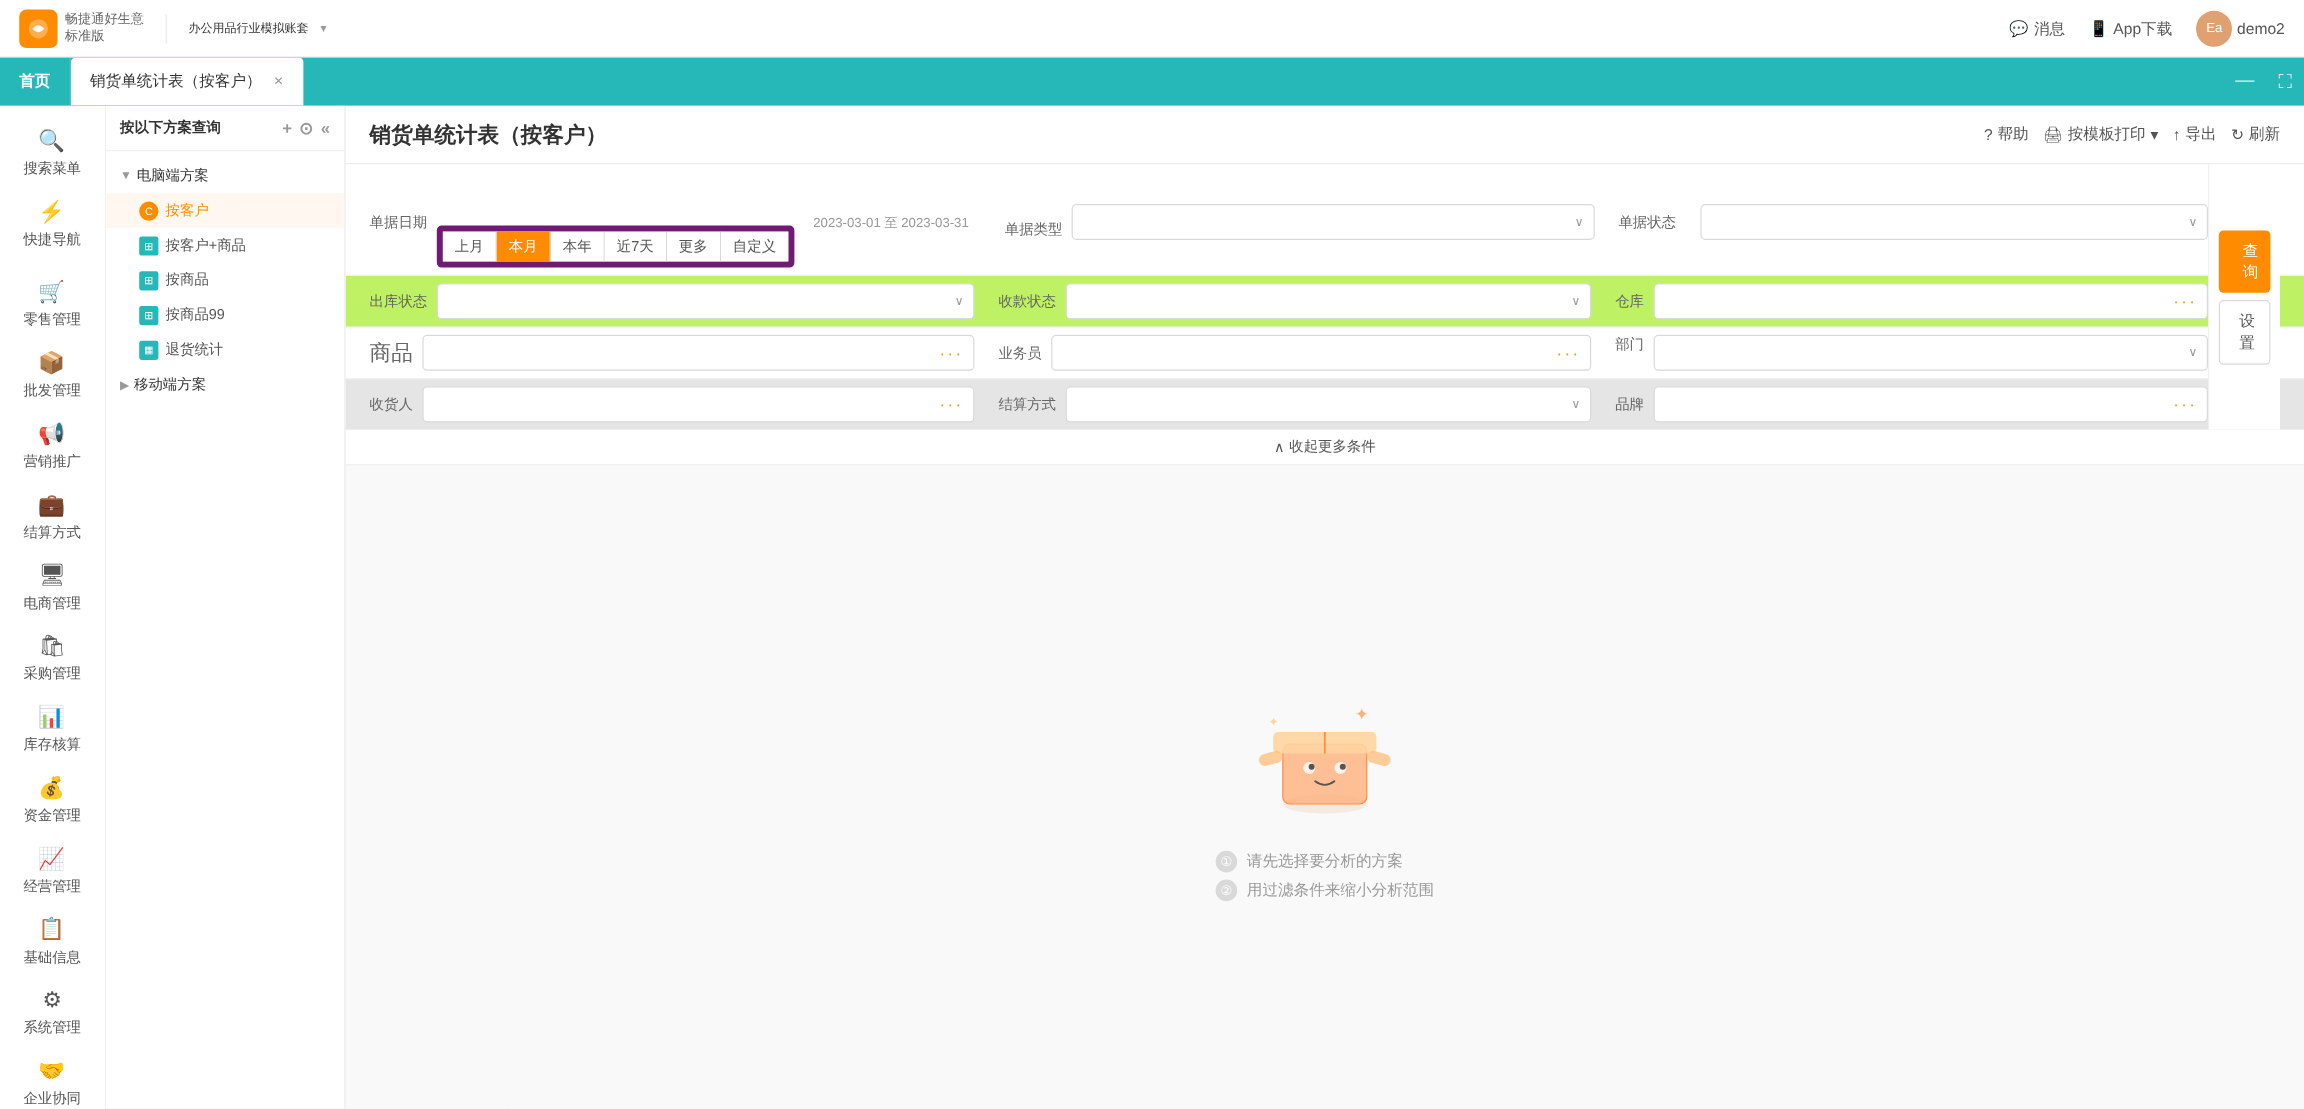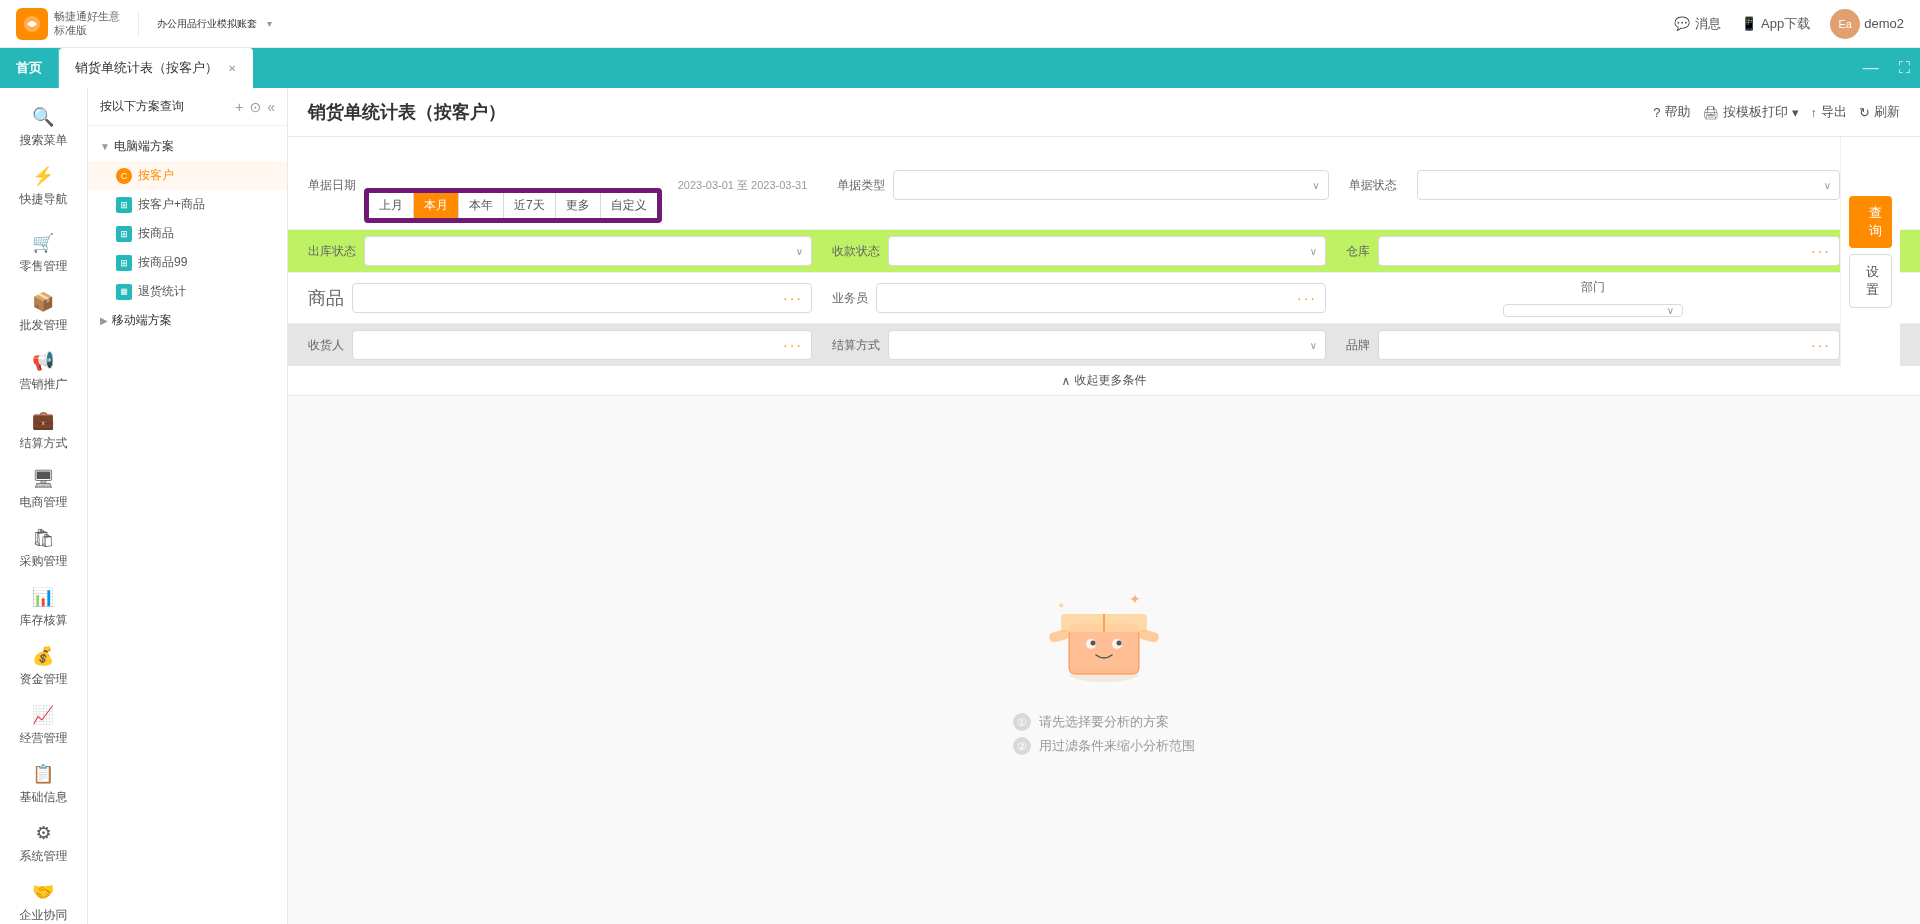--- a/index.html
+++ b/index.html
@@ -34,21 +34,21 @@
     .sidebar { width: 88px; background: #fff; border-right: 1px solid #e8e8e8; display: flex; flex-direction: column; align-items: center; padding-top: 10px; flex-shrink: 0; overflow-y: auto; }
     .sidebar-item { width: 100%; display: flex; flex-direction: column; align-items: center; padding: 8px 4px; cursor: pointer; color: #555; font-size: 12px; gap: 4px; transition: background 0.2s; }
     .sidebar-item .icon { font-size: 18px; }
     .sidebar-divider { width: 60%; height: 1px; background: #e8e8e8; margin: 4px 0; }
 
     
     .content-panel { flex: 1; display: flex; overflow: hidden; }
 
     
     .scheme-panel { width: 200px; background: #fff; border-right: 1px solid #e8e8e8; flex-shrink: 0; display: flex; flex-direction: column; }
-    .scheme-header { padding: 10px 12px; font-size: 12px; color: #333; font-weight: normal; display: flex; align-items: center; justify-content: space-between; border-bottom: 1px solid #f0f0f0; }
+    .scheme-header { padding: 10px 12px; font-size: 12px; color: #333; font-weight: bold; display: flex; align-items: center; justify-content: space-between; border-bottom: 1px solid #f0f0f0; }
     .scheme-actions { display: flex; gap: 6px; }
     .scheme-action-btn { color: #999; cursor: pointer; font-size: 14px; }
     .scheme-tree { flex: 1; overflow-y: auto; padding: 6px 0; }
     .tree-group { }
     .tree-group-header { display: flex; align-items: center; padding: 6px 12px; cursor: pointer; color: #333; font-size: 12px; gap: 4px; }
     .tree-arrow { font-size: 10px; color: #999; }
     .tree-item { display: flex; align-items: center; padding: 6px 12px 6px 28px; cursor: pointer; color: #555; font-size: 12px; gap: 6px; }
     .tree-item.active { color: #ff8c00; background: #fff7f0; }
     .tree-item-icon { width: 16px; height: 16px; border-radius: 50%; background: #ff8c00; display: flex; align-items: center; justify-content: center; color: #fff; font-size: 9px; flex-shrink: 0; }
     .tree-item-icon.gray { background: #bbb; }
@@ -281,21 +281,21 @@
                 <button class="date-btn">上月</button>
                 <button class="date-btn active">本月</button>
                 <button class="date-btn">本年</button>
                 <button class="date-btn">近7天</button>
                 <button class="date-btn">更多</button>
                 <button class="date-btn">自定义</button>
               </div>
               <span class="date-range">2023-03-01 至 2023-03-31</span>
             </div>
 
-            <div style="display:flex; align-items:center; gap:8px; padding:0 10px;">
+            <div style="display:flex; align-items:flex-end; gap:8px; padding:0 10px;">
               <span style="color:#666; font-size:12px; flex-shrink:0;">单据类型</span>
               <div class="filter-select">
                 <span></span>
                 <span class="filter-select-arrow">∨</span>
               </div>
             </div>
 
             <div style="display:flex; align-items:center; gap:20px; padding:0 10px;">
               <span style="color:#666; font-size:12px; flex-shrink:0;">单据状态</span>
               <div class="filter-select">
@@ -337,21 +337,21 @@
                 <span class="filter-select-dots">···</span>
               </div>
             </div>
             <div style="display:flex; align-items:center; gap:8px; padding:0 10px;">
               <span style="color:#666; font-size:12px; flex-shrink:0;">业务员</span>
               <div class="filter-select">
                 <span></span>
                 <span class="filter-select-dots">···</span>
               </div>
             </div>
-            <div style="display:flex; align-items:center; gap:8px; padding:0 10px;flex-direction:column;">
+            <div style="display:flex; gap:8px; padding:0 10px;">
               <span style="color:#666; font-size:12px; flex-shrink:0;">部门</span>
               <div class="filter-select">
                 <span></span>
                 <span class="filter-select-arrow">∨</span>
               </div>
             </div>
           </div>
 
           <div style="display:grid; grid-template-columns:1fr 1fr 1fr; gap:0; padding:6px 70px 6px 20px; background:#e5e5e5;">
             <div style="display:flex; align-items:center; gap:8px; padding:0 10px 0 0;">

